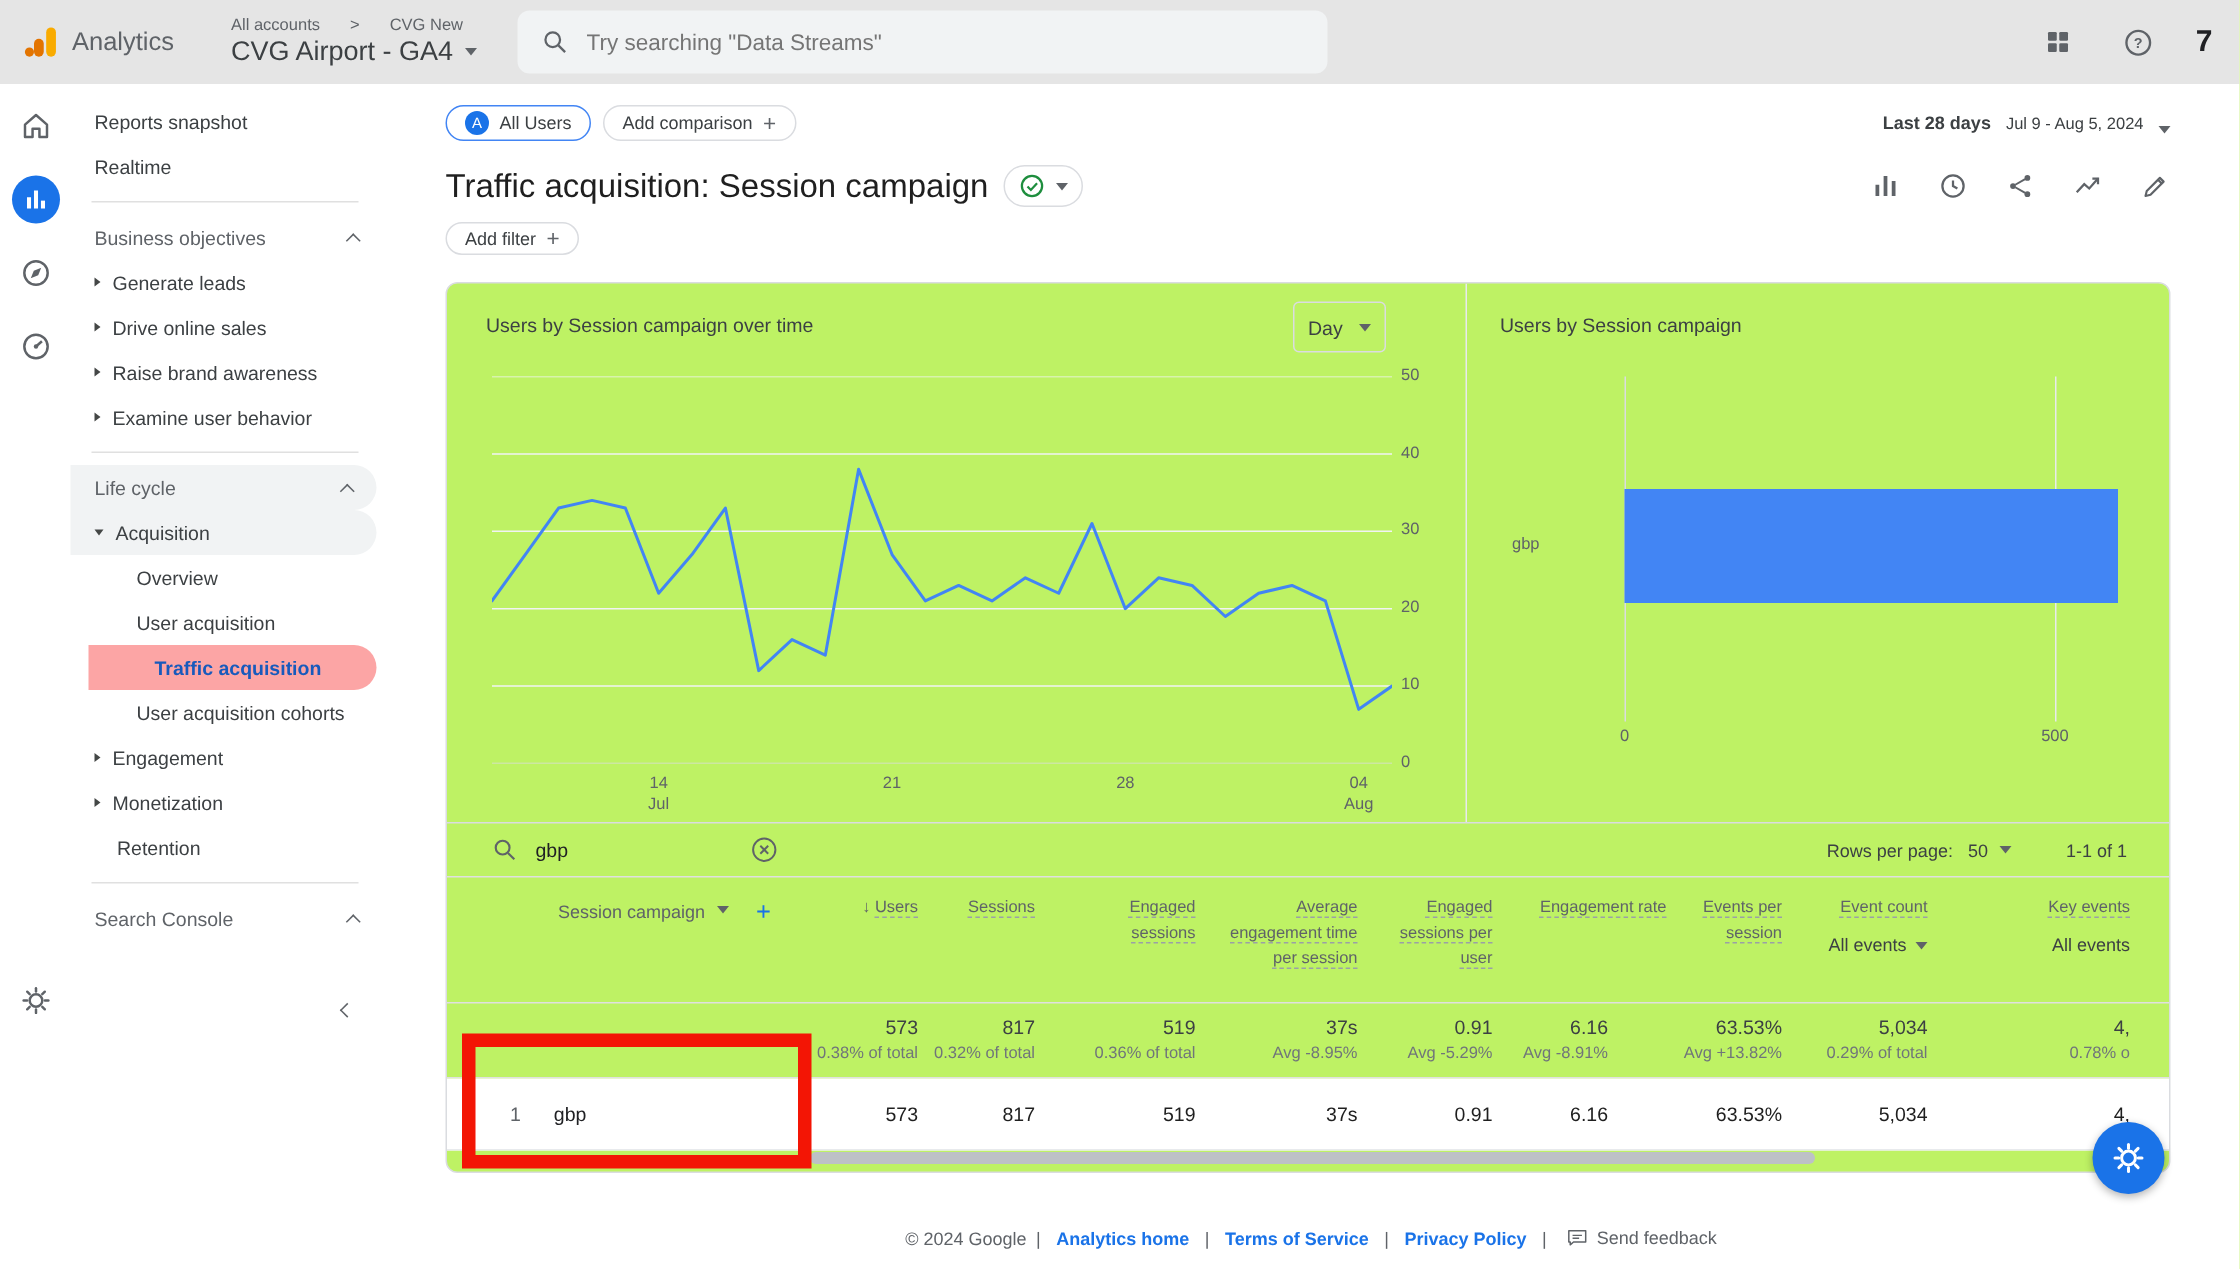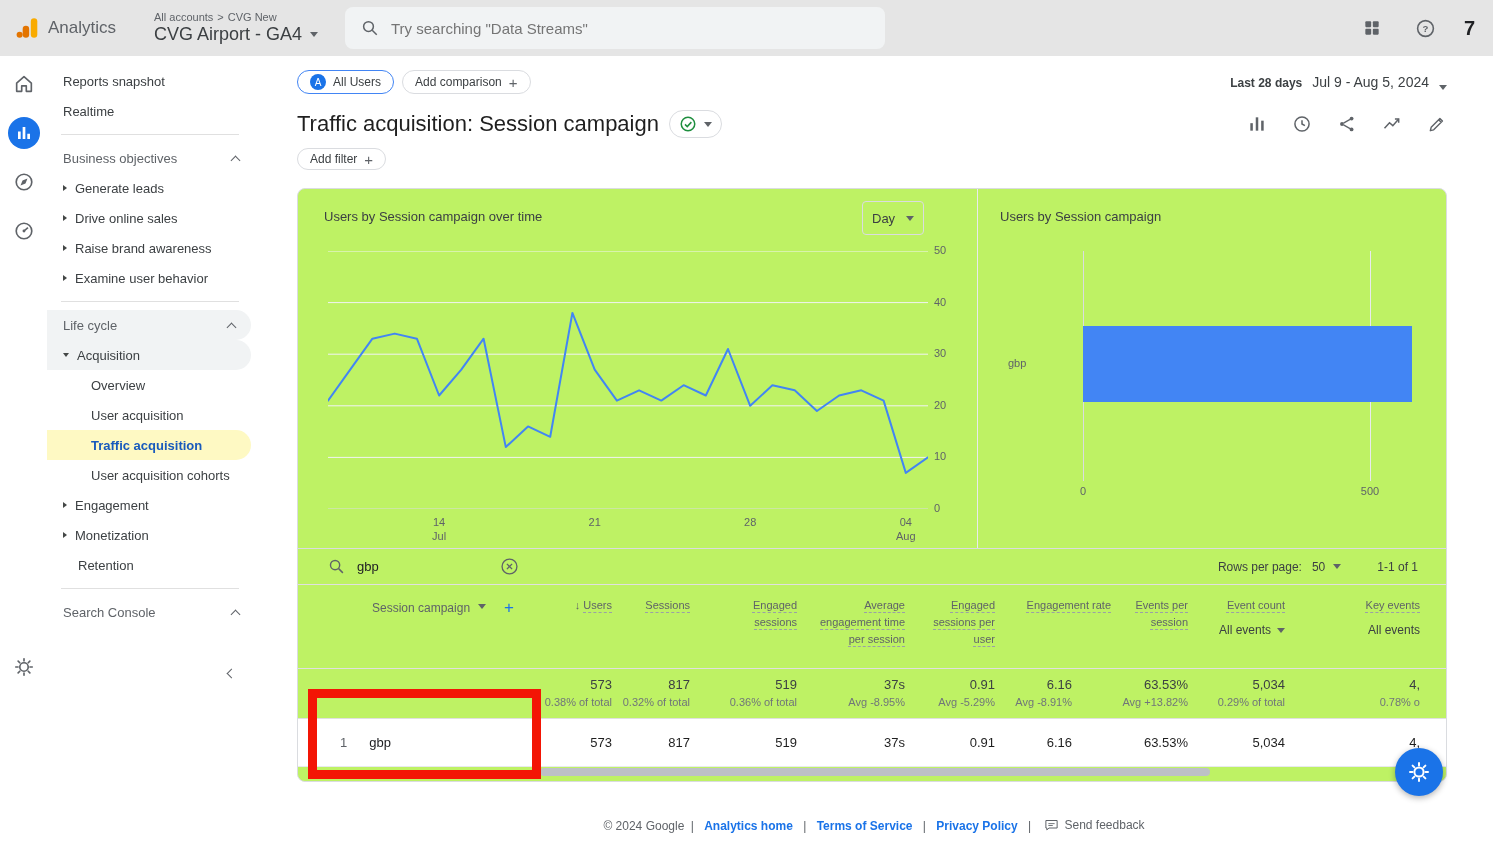--- a/index.html
+++ b/index.html
@@ -8,21 +8,21 @@
     position:relative; font-family:"Liberation Sans", sans-serif;
     background:#fff; color:#202124; overflow:hidden; font-size:13px;
   }
   svg { display:block; }
 
   
   .app-header { position:absolute; top:0; left:0; width:1493px; height:56px; display:flex; align-items:center; background:#e5e5e5; }
   .logo-wrap { display:flex; align-items:center; gap:8px; padding-left:14px; width:140px; }
   .logo-text { font-size:17px; color:#5f6368; }
   .prop-block { padding-left:14px; }
-  .breadcrumb { font-size:11px; color:#5f6368; display:flex; gap:4px; align-items:center; }
+  .breadcrumb { font-size:11px; color:#5f6368; display:flex; gap:20px; align-items:center; }
   .prop-row { font-size:18px; color:#3c4043; display:flex; align-items:center; gap:8px; margin-top:1px; cursor:pointer; }
   .gsearch { position:absolute; left:345px; top:7px; width:540px; height:42px; background:#f1f3f4; border-radius:8px; display:flex; align-items:center; gap:12px; padding:0 16px; }
   .gsearch input { border:none; outline:none; background:transparent; font:15px "Liberation Sans",sans-serif; color:#5f6368; width:440px; }
   .hdr-right { position:absolute; right:18px; top:0; height:56px; display:flex; align-items:center; gap:22px; }
   .profile-num { font-size:20px; font-weight:bold; color:#202124; }
 
   
   .car { width:0; height:0; border-left:4px solid transparent; border-right:4px solid transparent; border-top:5px solid #5f6368; display:inline-block; }
   .tri-r { width:0; height:0; border-top:3.5px solid transparent; border-bottom:3.5px solid transparent; border-left:4.5px solid #444746; display:inline-block; }
   .tri-d { width:0; height:0; border-left:3.5px solid transparent; border-right:3.5px solid transparent; border-top:4.5px solid #444746; display:inline-block; }
@@ -36,34 +36,34 @@
   .rail-btn.selected { background:#1a73e8; border-radius:50%; }
   .rail-gear { position:absolute; bottom:168px; left:0; width:47px; display:flex; justify-content:center; cursor:pointer; }
 
   
   .nav { position:absolute; top:56px; left:47px; width:208px; bottom:0; padding-top:10px; font-size:13px; color:#3c4043; }
   .nav-item { height:30px; display:flex; align-items:center; padding-left:16px; gap:8px; cursor:pointer; }
   .nav-item.indent { padding-left:31px; }
   .nav-item.child { padding-left:44px; }
   .nav-sec { height:30px; display:flex; align-items:center; justify-content:space-between; padding:0 16px; color:#5f6368; cursor:pointer; }
   .nav-sec.grayband, .nav-item.grayband { background:#f1f3f4; border-radius:0 16px 16px 0; margin-right:4px; }
-  .nav-item.selected { background:#fef9c3; border-radius:0 16px 16px 0; margin-right:4px; color:#185abc; font-weight:bold; }
+  .nav-item.selected { background:#fca5a5; border-radius:0 16px 16px 0; margin-right:4px; color:#185abc; font-weight:bold;margin-left:12px; }
   .nav-divider { height:1px; background:#e0e0e0; margin:8px 16px 8px 14px; }
   .nav-collapse { position:absolute; bottom:160px; right:14px; cursor:pointer; padding:6px; }
 
   
   .main { position:absolute; top:56px; left:255px; width:1238px; bottom:0; background:#fff; }
   .toolbar { position:absolute; top:14px; left:42px; right:46px; display:flex; align-items:center; gap:8px; }
   .chip { height:24px; border:1px solid #dadce0; border-radius:13px; display:flex; align-items:center; gap:7px; padding:0 12px; font-size:12px; color:#3c4043; cursor:pointer; background:#fff; }
   .chip.blue-outline { border-color:#4285f4; }
   .a-badge { width:16px; height:16px; border-radius:50%; background:#1a73e8; color:#fff; font-size:10px; display:flex; align-items:center; justify-content:center; }
   .plus-sign { font-size:15px; color:#5f6368; }
   .date-range { margin-left:auto; display:flex; align-items:flex-end; gap:10px; cursor:pointer; }
   .dr-label { font-size:12px; font-weight:bold; color:#3c4043; }
-  .dr-value { font-size:14px; color:#3c4043; }
+  .dr-value { font-size:11px; color:#3c4043; }
 
   .title-row { position:absolute; top:54px; left:42px; right:46px; display:flex; align-items:center; gap:10px; }
   .page-title { font-size:22px; font-weight:normal; color:#1f1f1f; }
   .check-pill { display:flex; align-items:center; gap:7px; border:1px solid #dadce0; border-radius:14px; padding:4px 9px; cursor:pointer; }
   .title-icons { margin-left:auto; display:flex; align-items:center; gap:25px; }
   .title-icons .ticon { cursor:pointer; }
   .filter-row { position:absolute; top:92px; left:42px; }
   .chip.small { height:22px; font-size:12px; }
 
   

